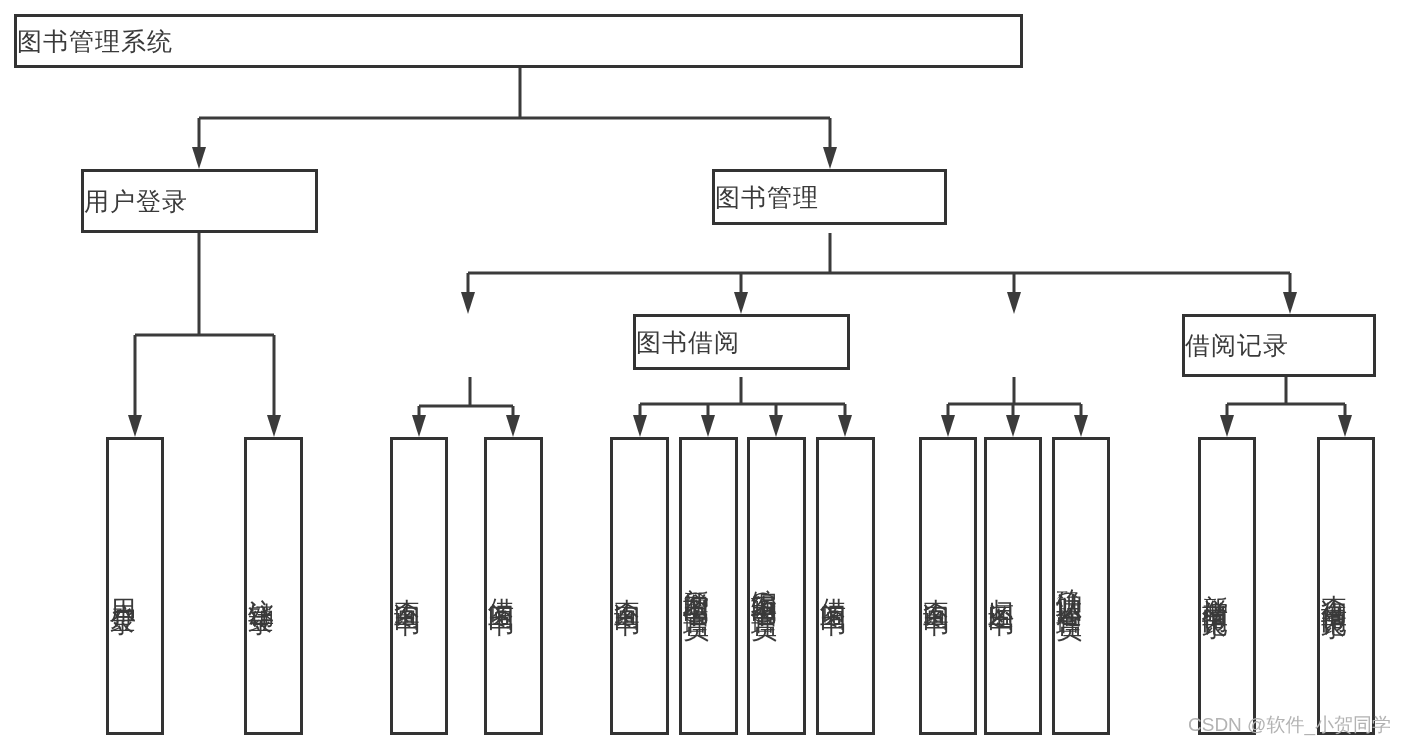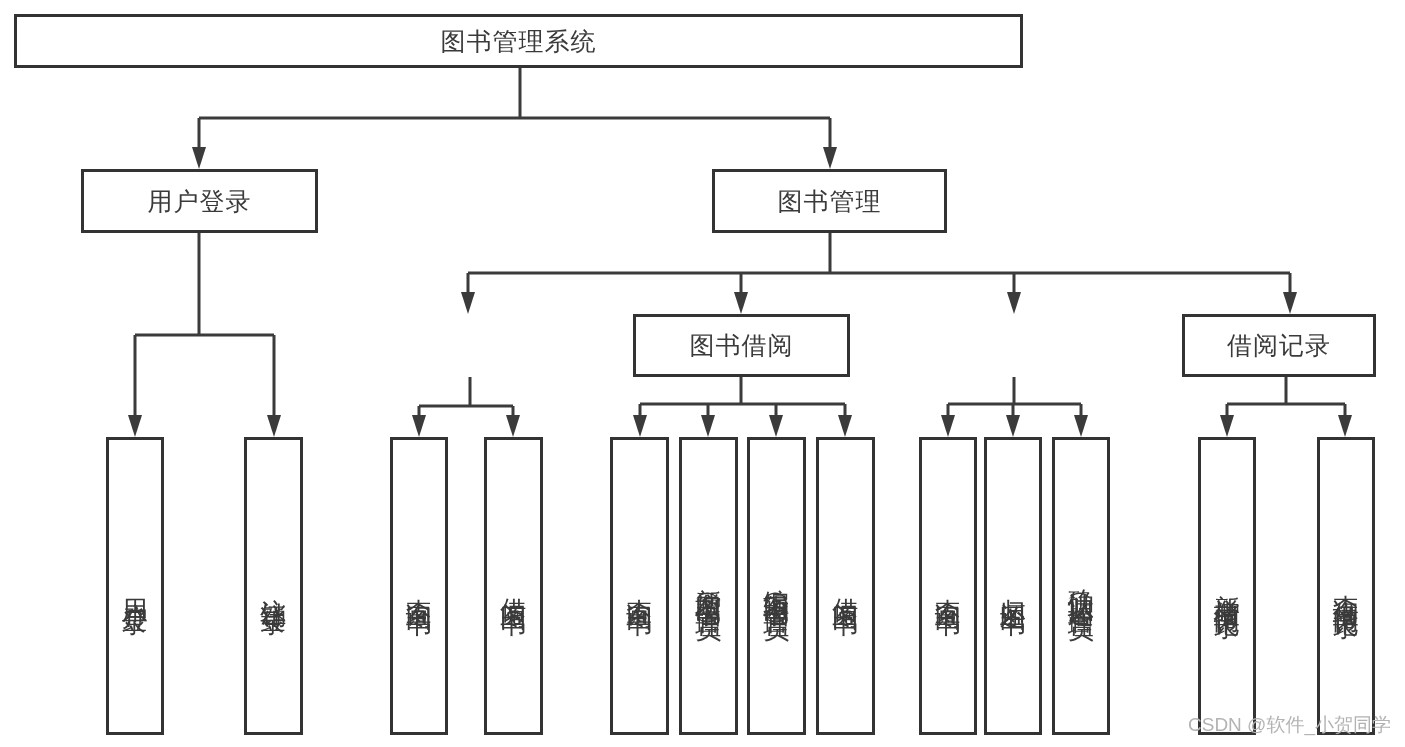--- a/index.html
+++ b/index.html
@@ -17,21 +17,21 @@
     left: 0; top: 0;
     width: 1405px; height: 747px;
     pointer-events: none;
   }
   .box {
     position: absolute;
     border: 3px solid #333333;
     background: #ffffff;
     display: flex;
     align-items: center;
-    justify-content: center;
+    justify-content: flex-start;
     color: #3a3a3a;
     z-index: 2;
   }
   .hlabel {
     font-size: 25px;
     letter-spacing: 1px;
     white-space: nowrap;
     color: #3a3a3a;
   }
   .vlabel {
@@ -92,25 +92,25 @@
     </g>
   </svg>
 
   <div class="box" style="left:14px;top:14px;width:1009px;height:54px">
     <span class="hlabel">图书管理系统</span>
   </div>
 
   <div class="box" style="left:81px;top:169px;width:237px;height:64px">
     <span class="hlabel">用户登录</span>
   </div>
-  <div class="box" style="left:712px;top:169px;width:235px;height:64px">
+  <div class="box" style="left:712px;top:169px;width:235px;height:56px">
     <span class="hlabel">图书管理</span>
   </div>
 
-  <div class="box" style="left:633px;top:314px;width:217px;height:63px">
+  <div class="box" style="left:633px;top:314px;width:217px;height:56px">
     <span class="hlabel">图书借阅</span>
   </div>
   <div class="box" style="left:1182px;top:314px;width:194px;height:63px">
     <span class="hlabel">借阅记录</span>
   </div>
 
   <div class="box" style="left:106px;top:437px;width:58px;height:298px">
     <span class="vlabel">用户登录</span>
   </div>
   <div class="box" style="left:244px;top:437px;width:59px;height:298px">

